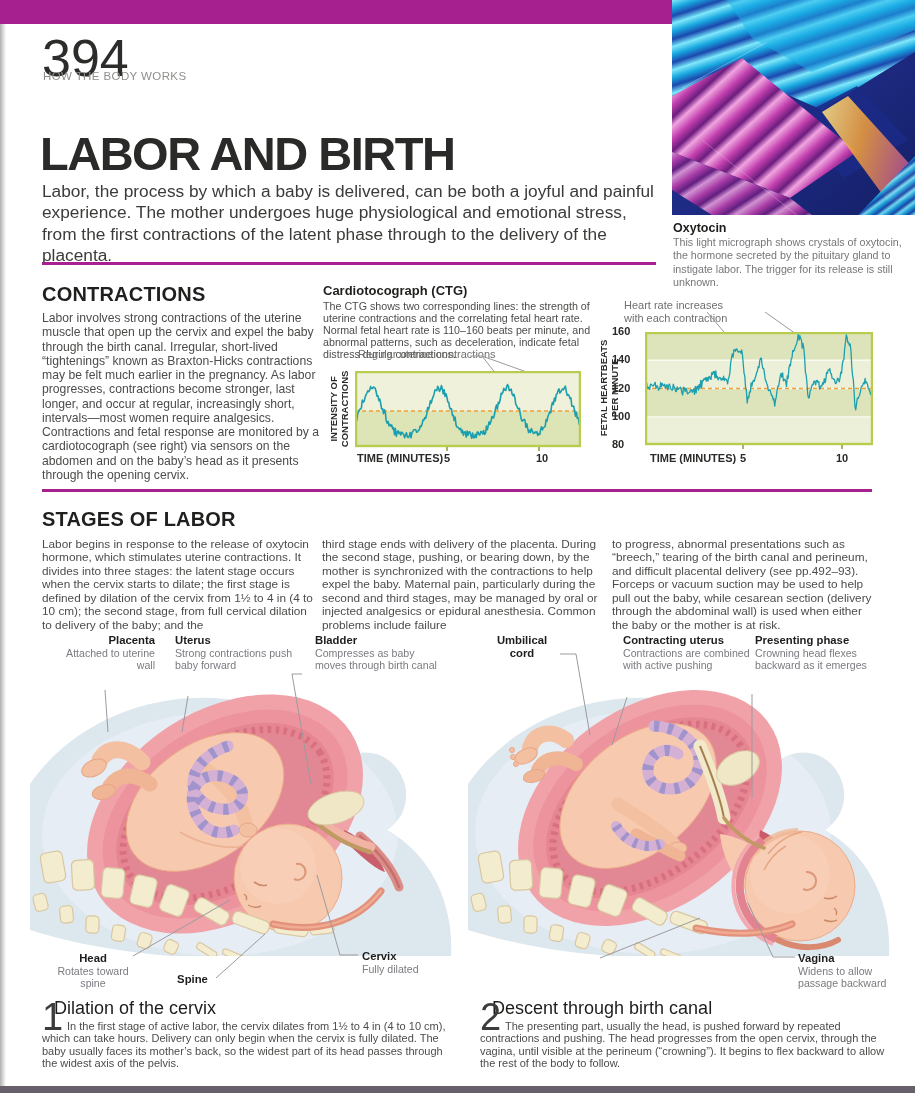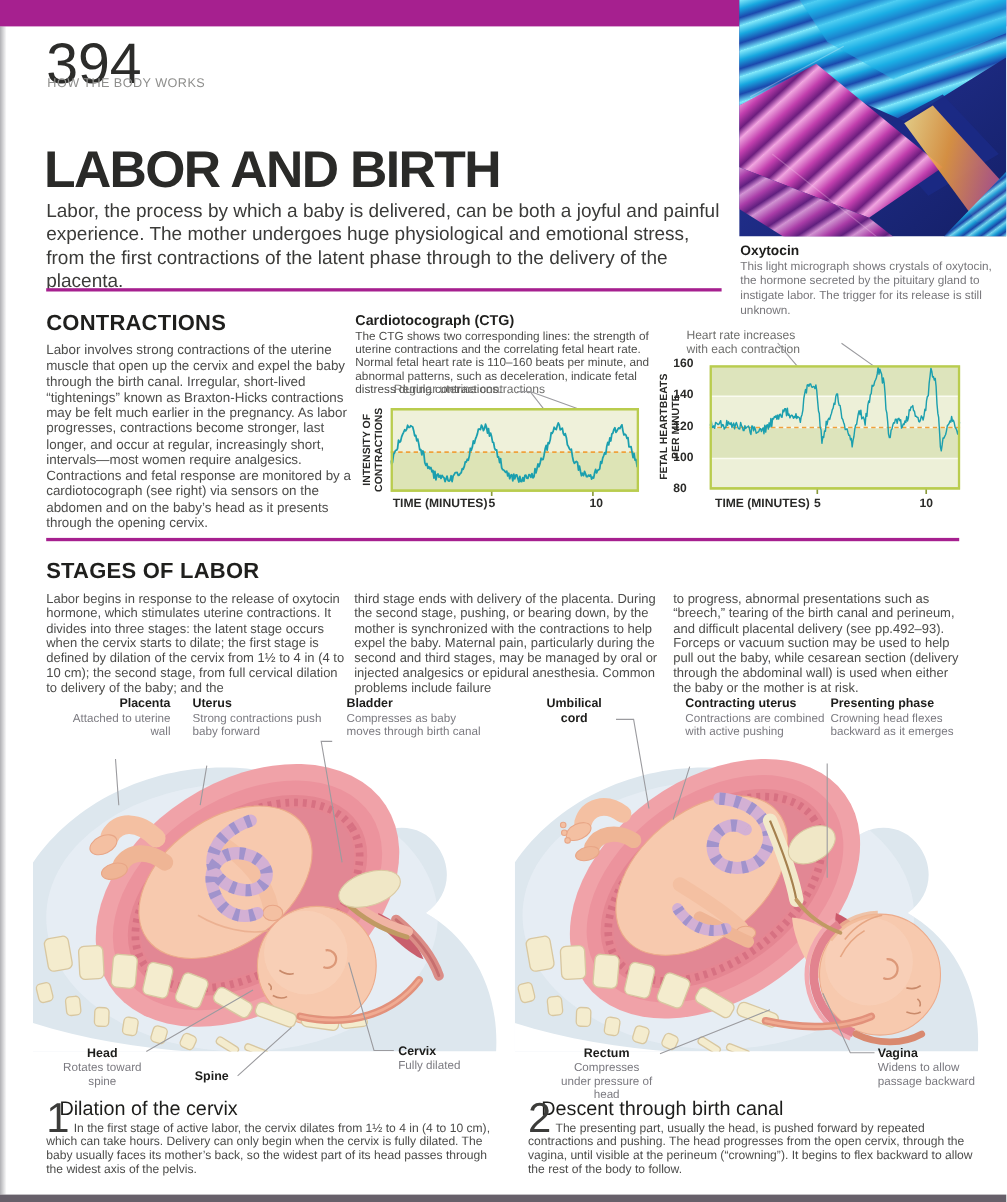--- a/index.html
+++ b/index.html
@@ -331,24 +331,20 @@
 cord</div>
   </div>
   <div class="abs" style="left:155px;top:2px;width:138px">
     <div class="term">Contracting uterus</div>
     <div class="desc">Contractions are combined with active pushing</div>
   </div>
   <div class="abs" style="left:287px;top:2px;width:132px">
     <div class="term">Presenting phase</div>
     <div class="desc">Crowning head flexes backward as it emerges</div>
   </div>
-  <div class="abs lblr" style="left:40px;top:320px;width:87px">
-    <div class="term">Rectum</div>
-    <div class="desc">Compresses under pressure of head</div>
-  </div>
   <div class="abs" style="left:330px;top:320px;width:105px">
     <div class="term">Vagina</div>
     <div class="desc">Widens to allow passage backward</div>
   </div>
 </div>
 
 <div class="abs" style="left:42px;top:998px;width:408px">
   <span class="abs stepnum" style="left:0;top:2px">1</span>
   <div class="stept">Dilation of the cervix</div>
   <p class="stepb">In the first stage of active labor, the cervix dilates from 1½ to 4 in (4 to 10 cm), which can take hours. Delivery can only begin when the cervix is fully dilated. The baby usually faces its mother’s back, so the widest part of its head passes through the widest axis of the pelvis.</p>

